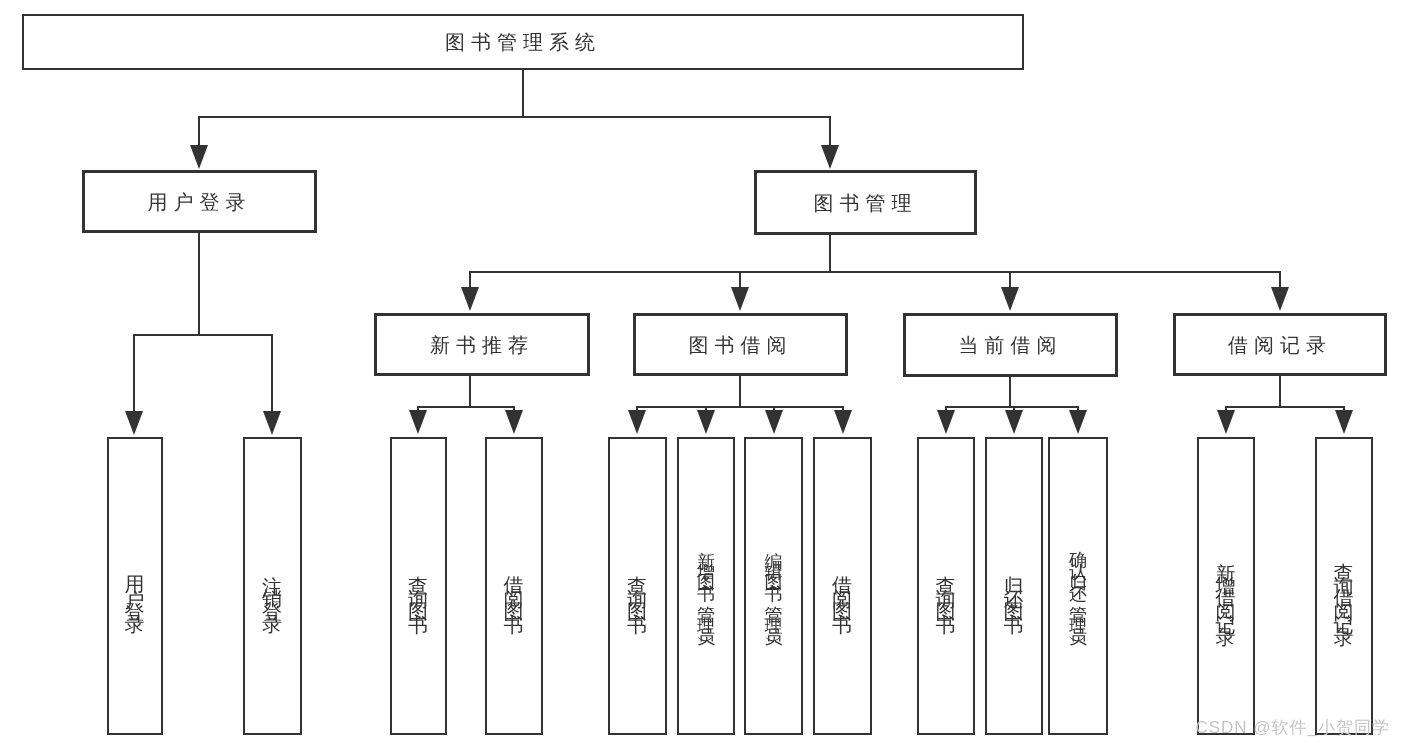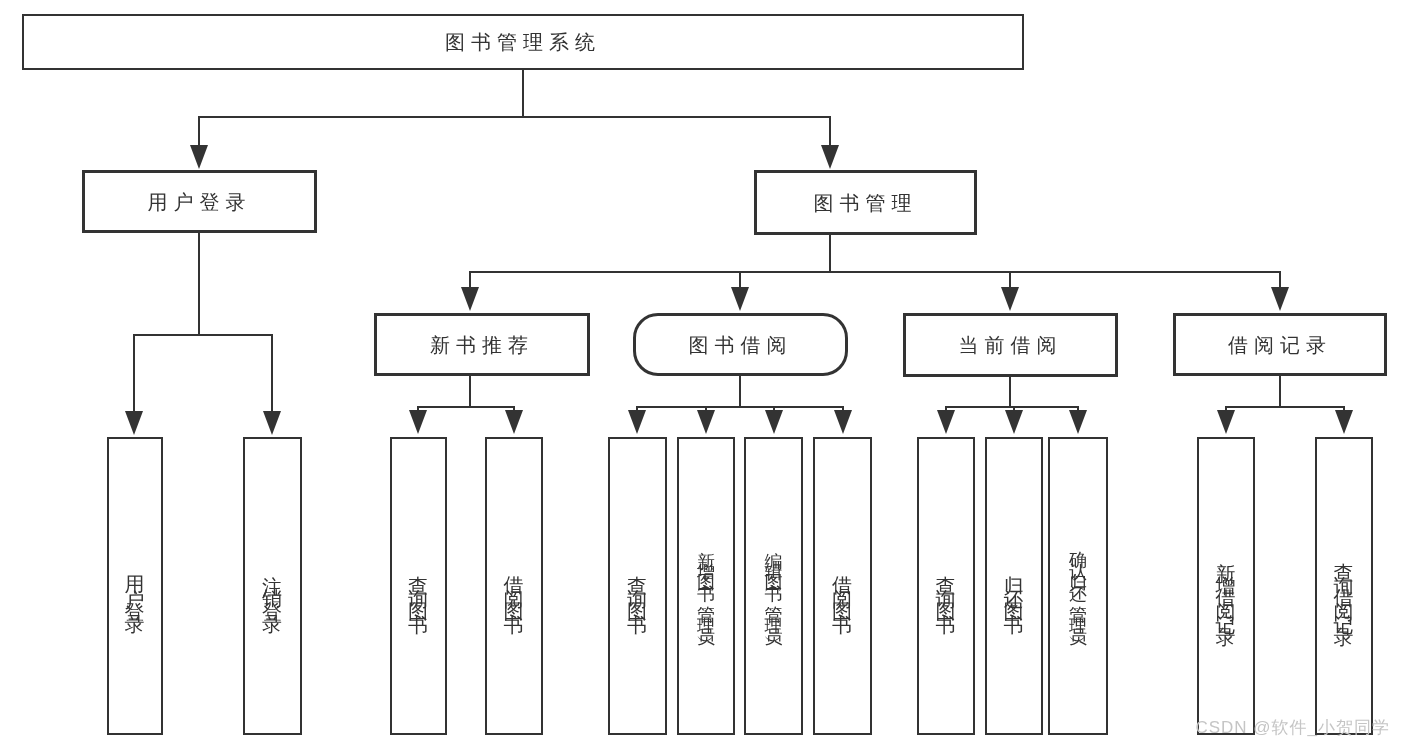--- a/index.html
+++ b/index.html
@@ -139,21 +139,21 @@
   <div class="box lvl" style="left:82px; top:170px; width:235px; height:63px;">
     <span class="h-label">用户登录</span>
   </div>
   <div class="box lvl" style="left:712px; top:170px; width:223px; height:65px;margin-left:42px;">
     <span class="h-label">图书管理</span>
   </div>
 
   <div class="box lvl" style="left:362px; top:313px; width:216px; height:63px;margin-left:12px;">
     <span class="h-label">新书推荐</span>
   </div>
-  <div class="box lvl" style="left:633px; top:313px; width:215px; height:63px;border-radius:25px;">
+  <div class="box lvl" style="left:633px; top:313px; width:215px; height:63px;">
     <span class="h-label">图书借阅</span>
   </div>
   <div class="box lvl" style="left:903px; top:313px; width:215px; height:64px;">
     <span class="h-label">当前借阅</span>
   </div>
   <div class="box lvl" style="left:1173px; top:313px; width:214px; height:63px;">
     <span class="h-label">借阅记录</span>
   </div>
 
   <div class="box" style="left:107px; top:437px; width:56px; height:298px;">

